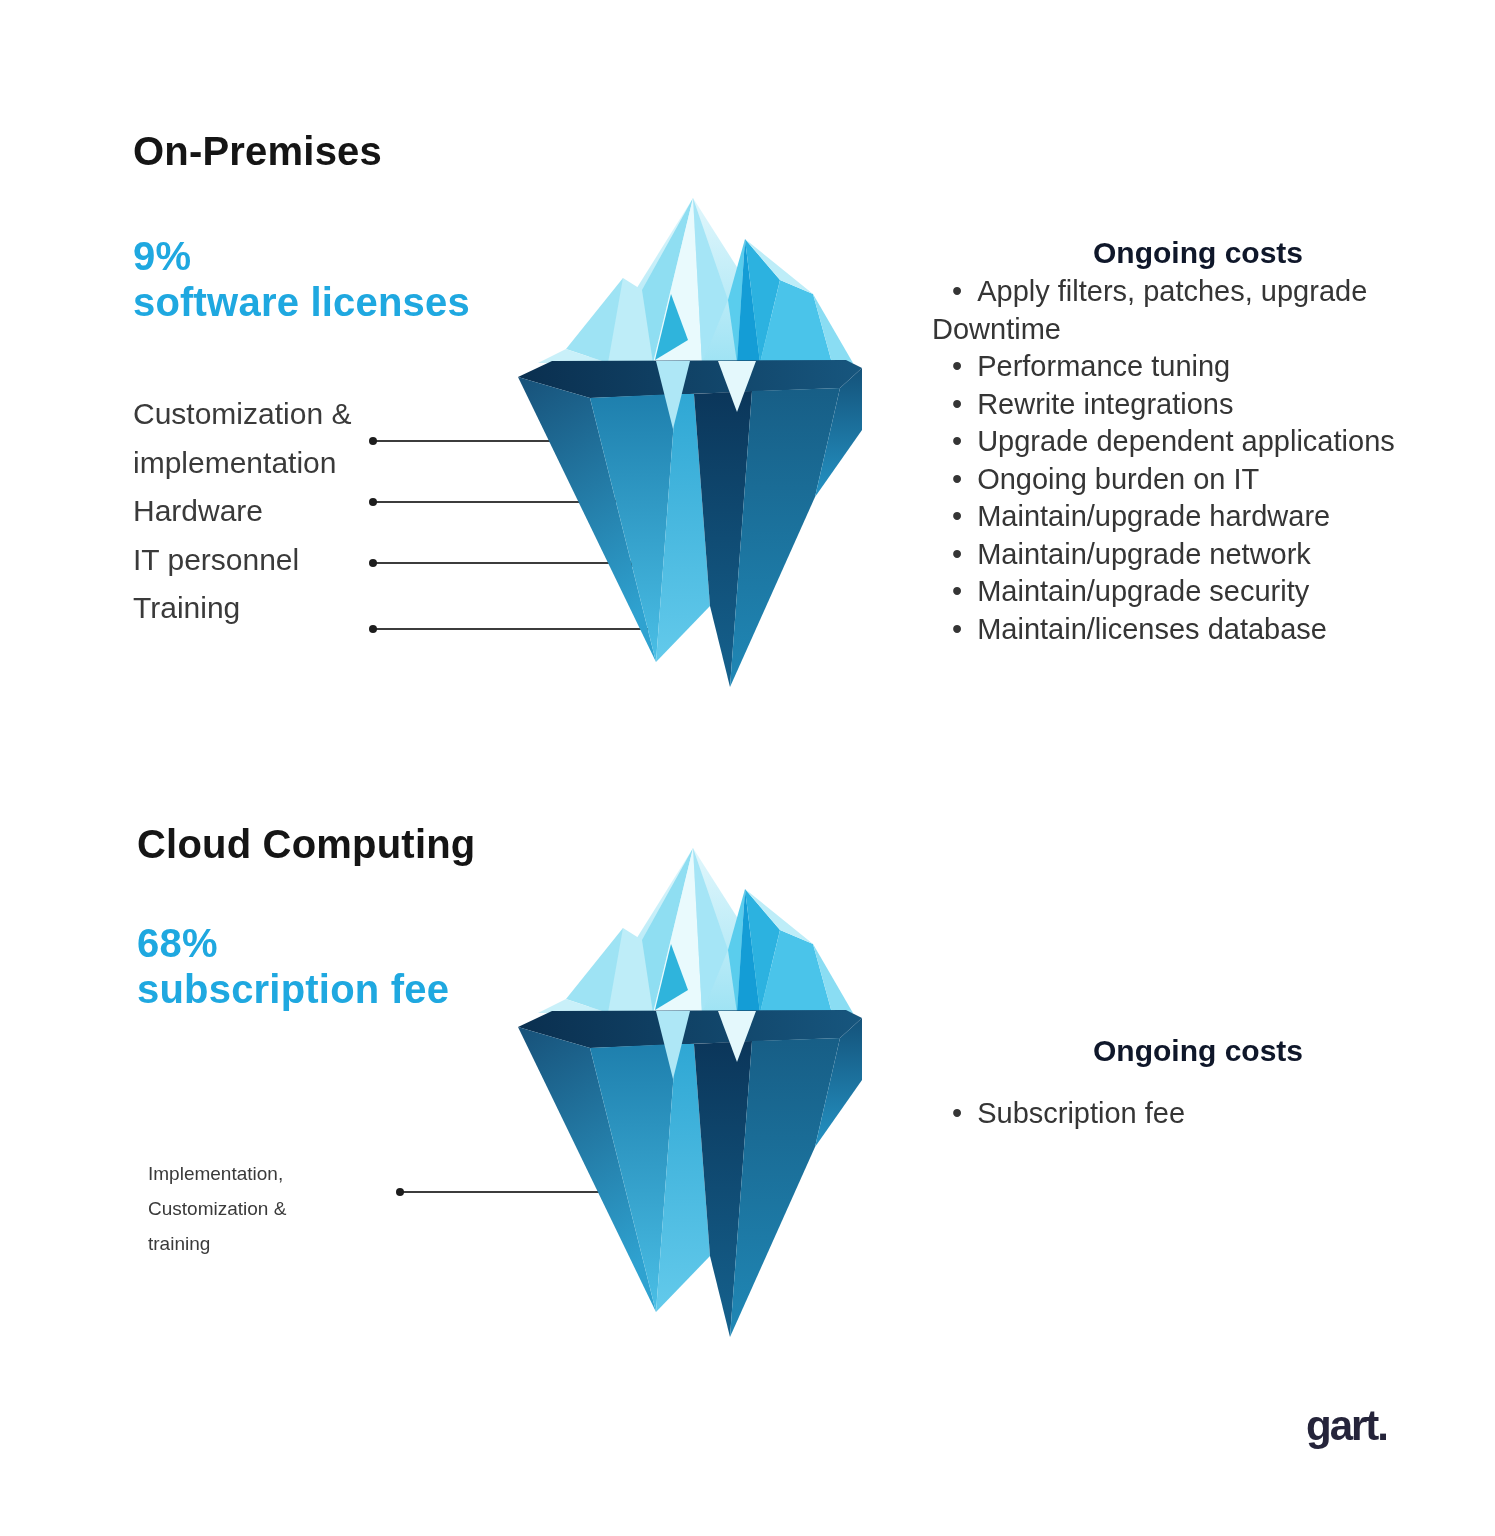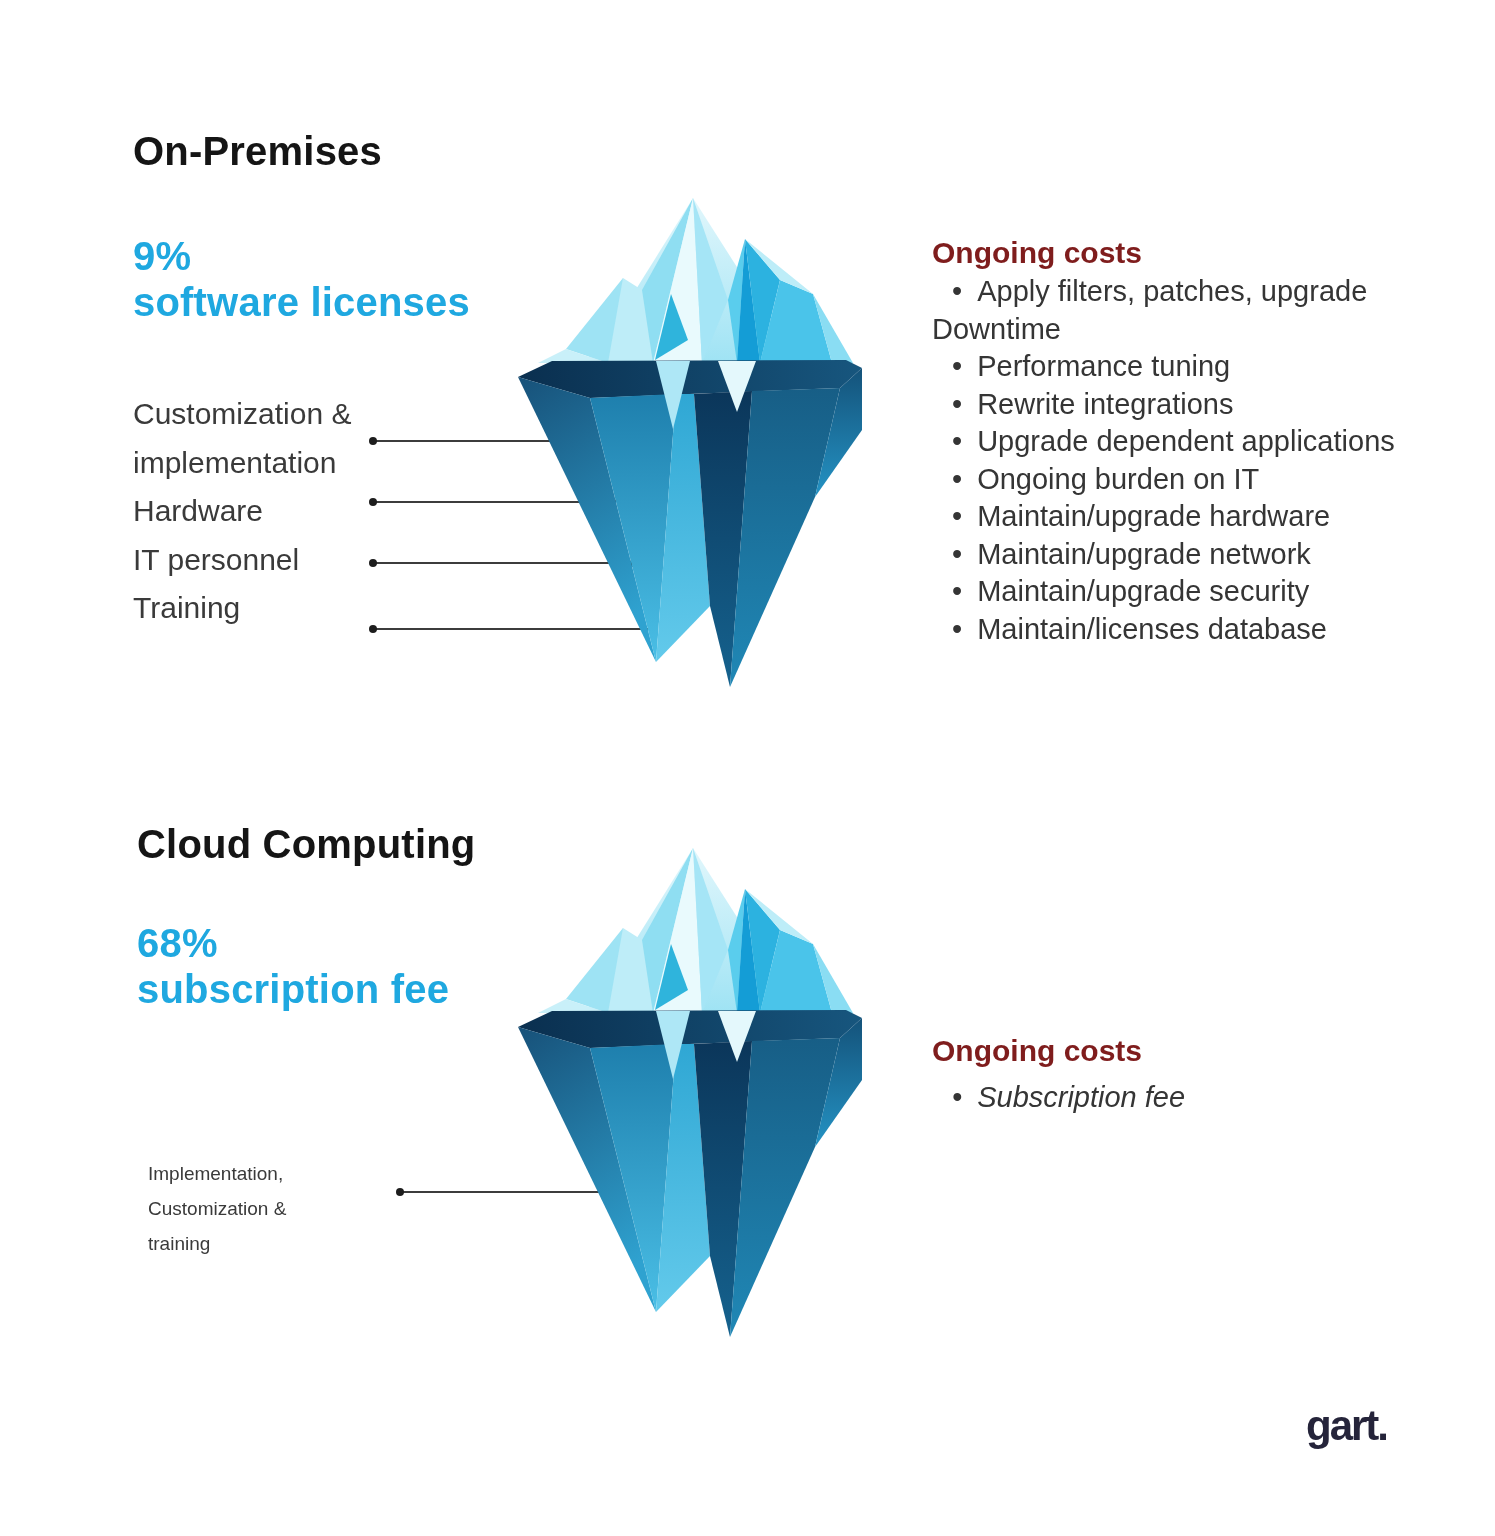--- a/index.html
+++ b/index.html
@@ -36,24 +36,24 @@
   .callout-line::before, .callout-line::after {
     content:""; position:absolute; top:-3px;
     width:8px; height:8px; border-radius:50%; background:#1d1d1d;
   }
   .callout-line::before { left:-2px; }
   .callout-line::after  { right:-2px; }
 
   
   .costs { width:532px; color:#353535; }
   .costs h3 {
-    font-size:30px; font-weight:700; color:#7f1d1d; line-height:40px;
+    font-size:30px; font-weight:700; color:#0f172a; line-height:40px;text-align:center;
   }
   .cost-list { font-size:29px; line-height:37.5px; }
-  .cost-list.gapped { margin-top:8px;font-style:italic; }
+  .cost-list.gapped { margin-top:24px; }
   .cost-item { text-indent:20px; }
   .cost-item .bullet { margin-right:15px; }
 
   
   .iceberg { position:absolute; width:420px; height:530px; }
   .iceberg svg { display:block; width:100%; height:100%; }
 
   
   .logo {
     font-size:42px; font-weight:700; color:#25243a;

